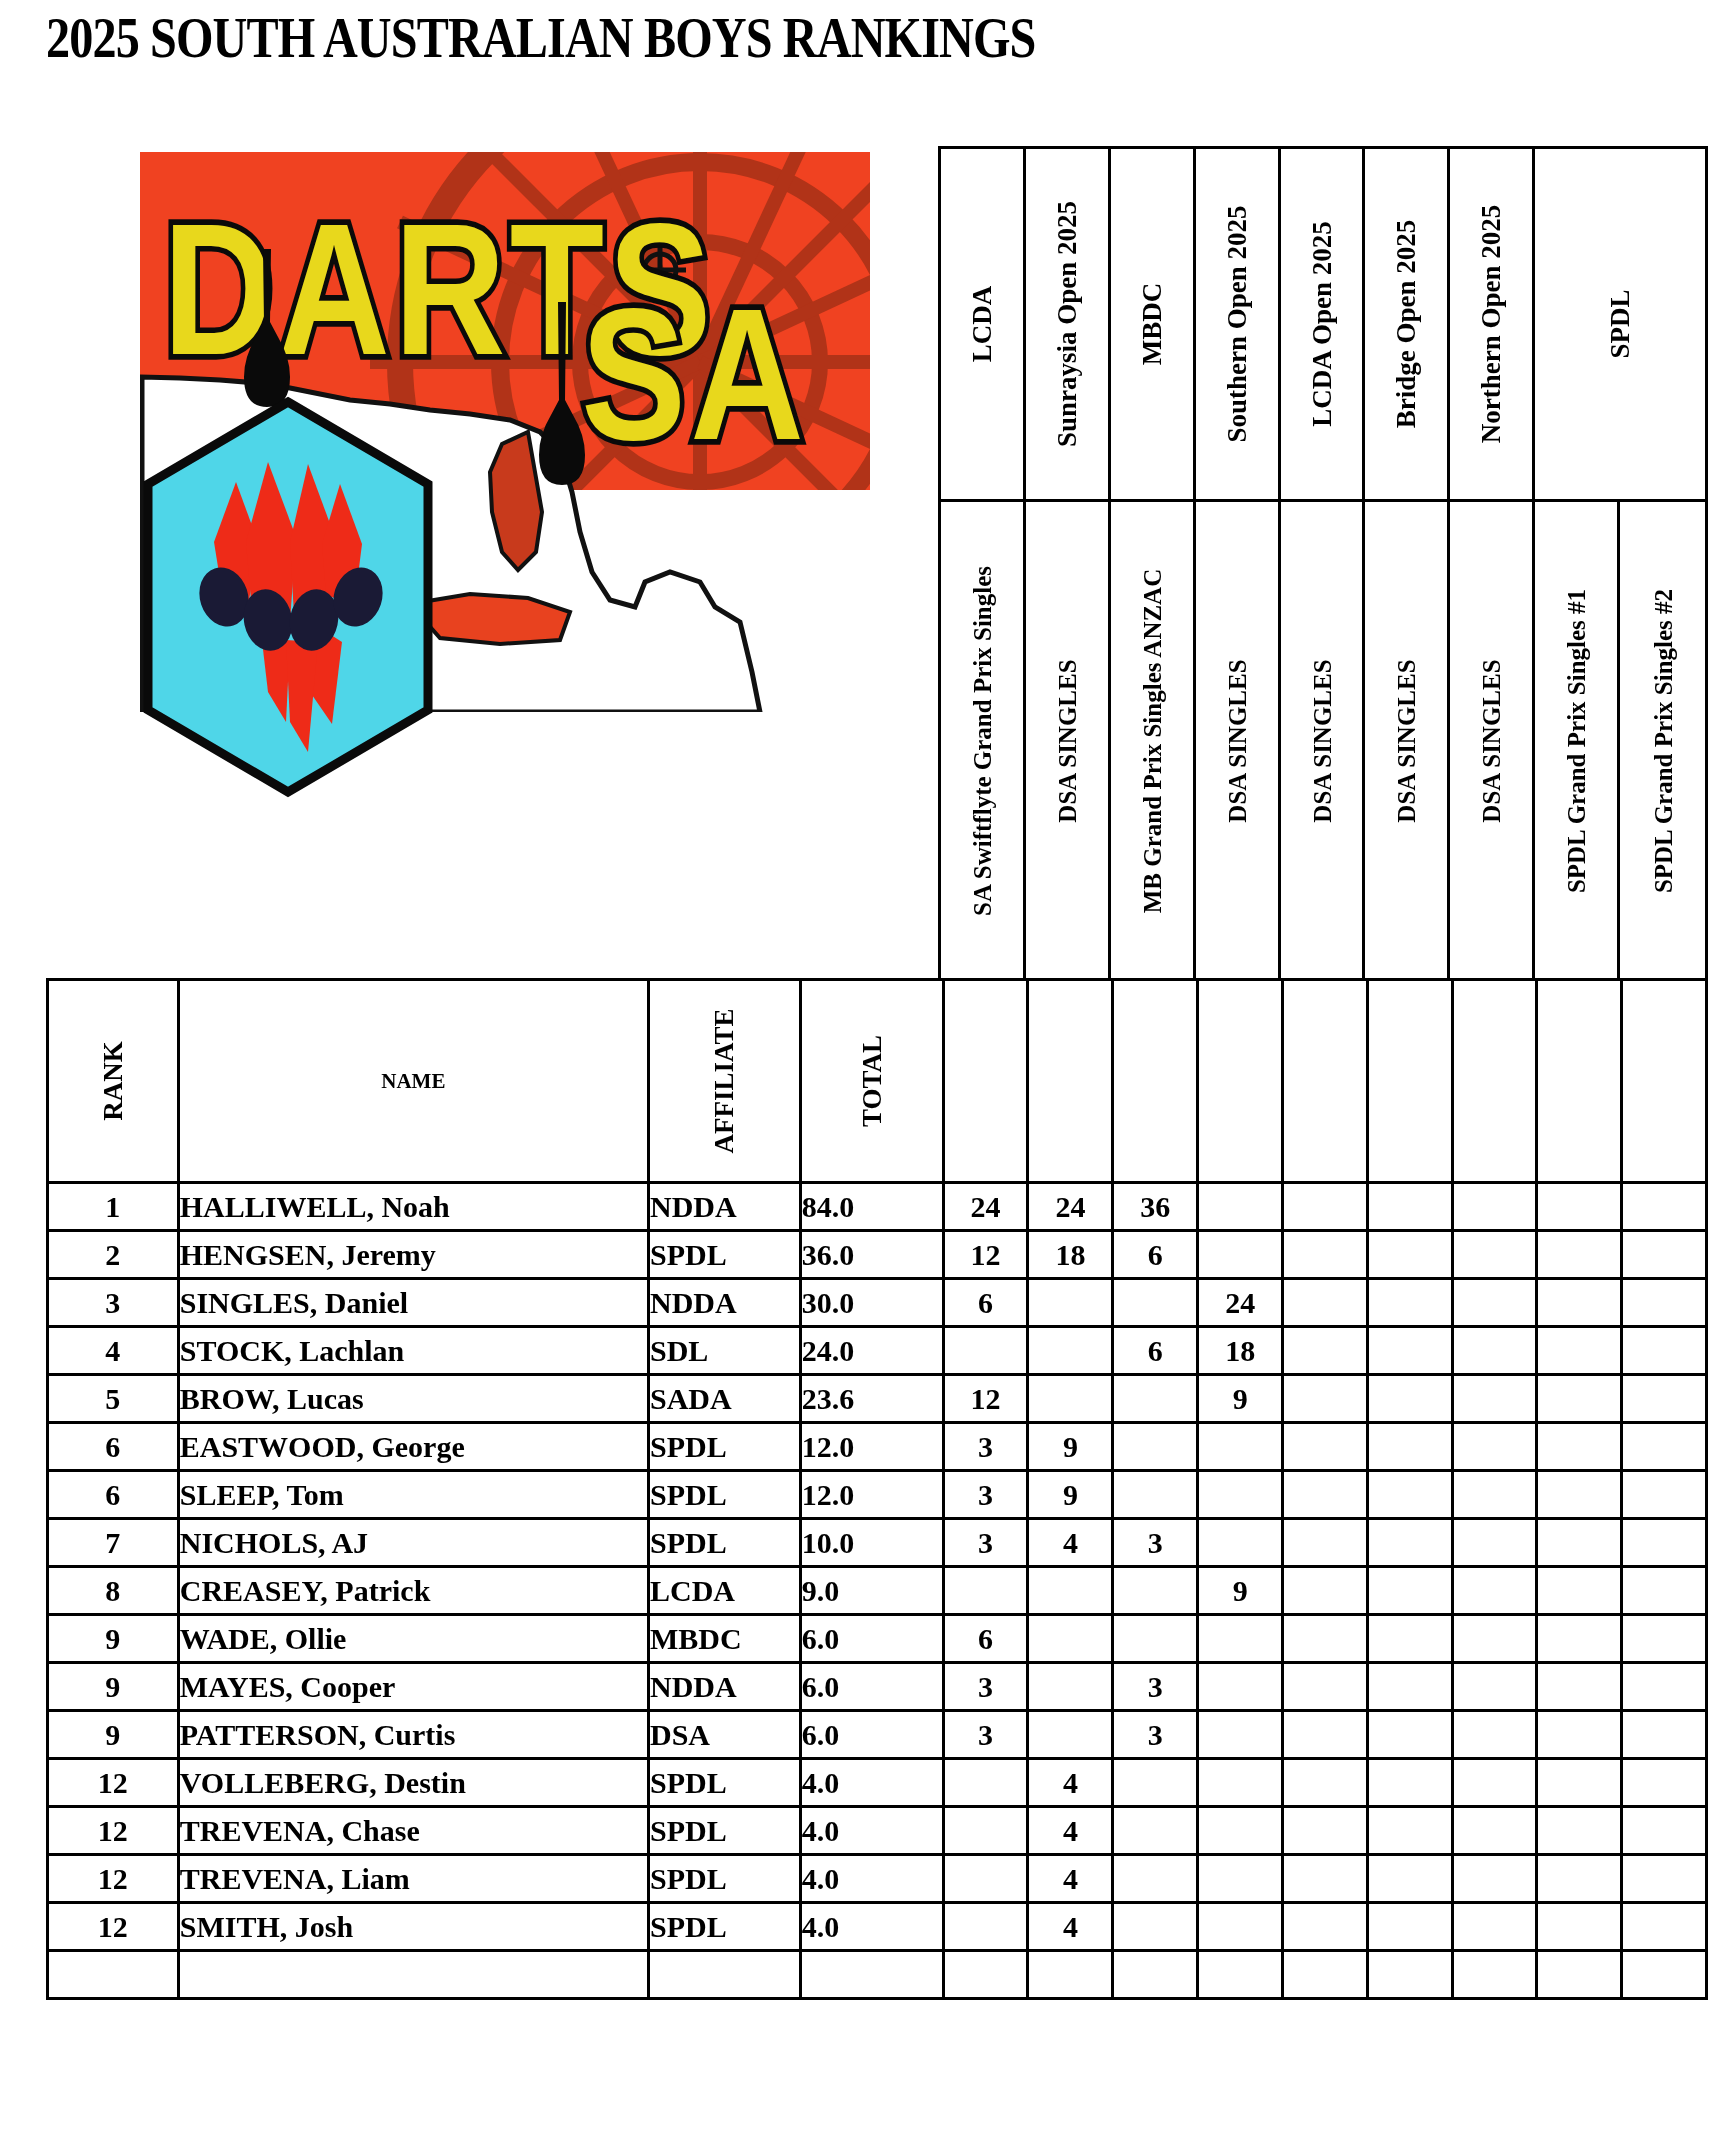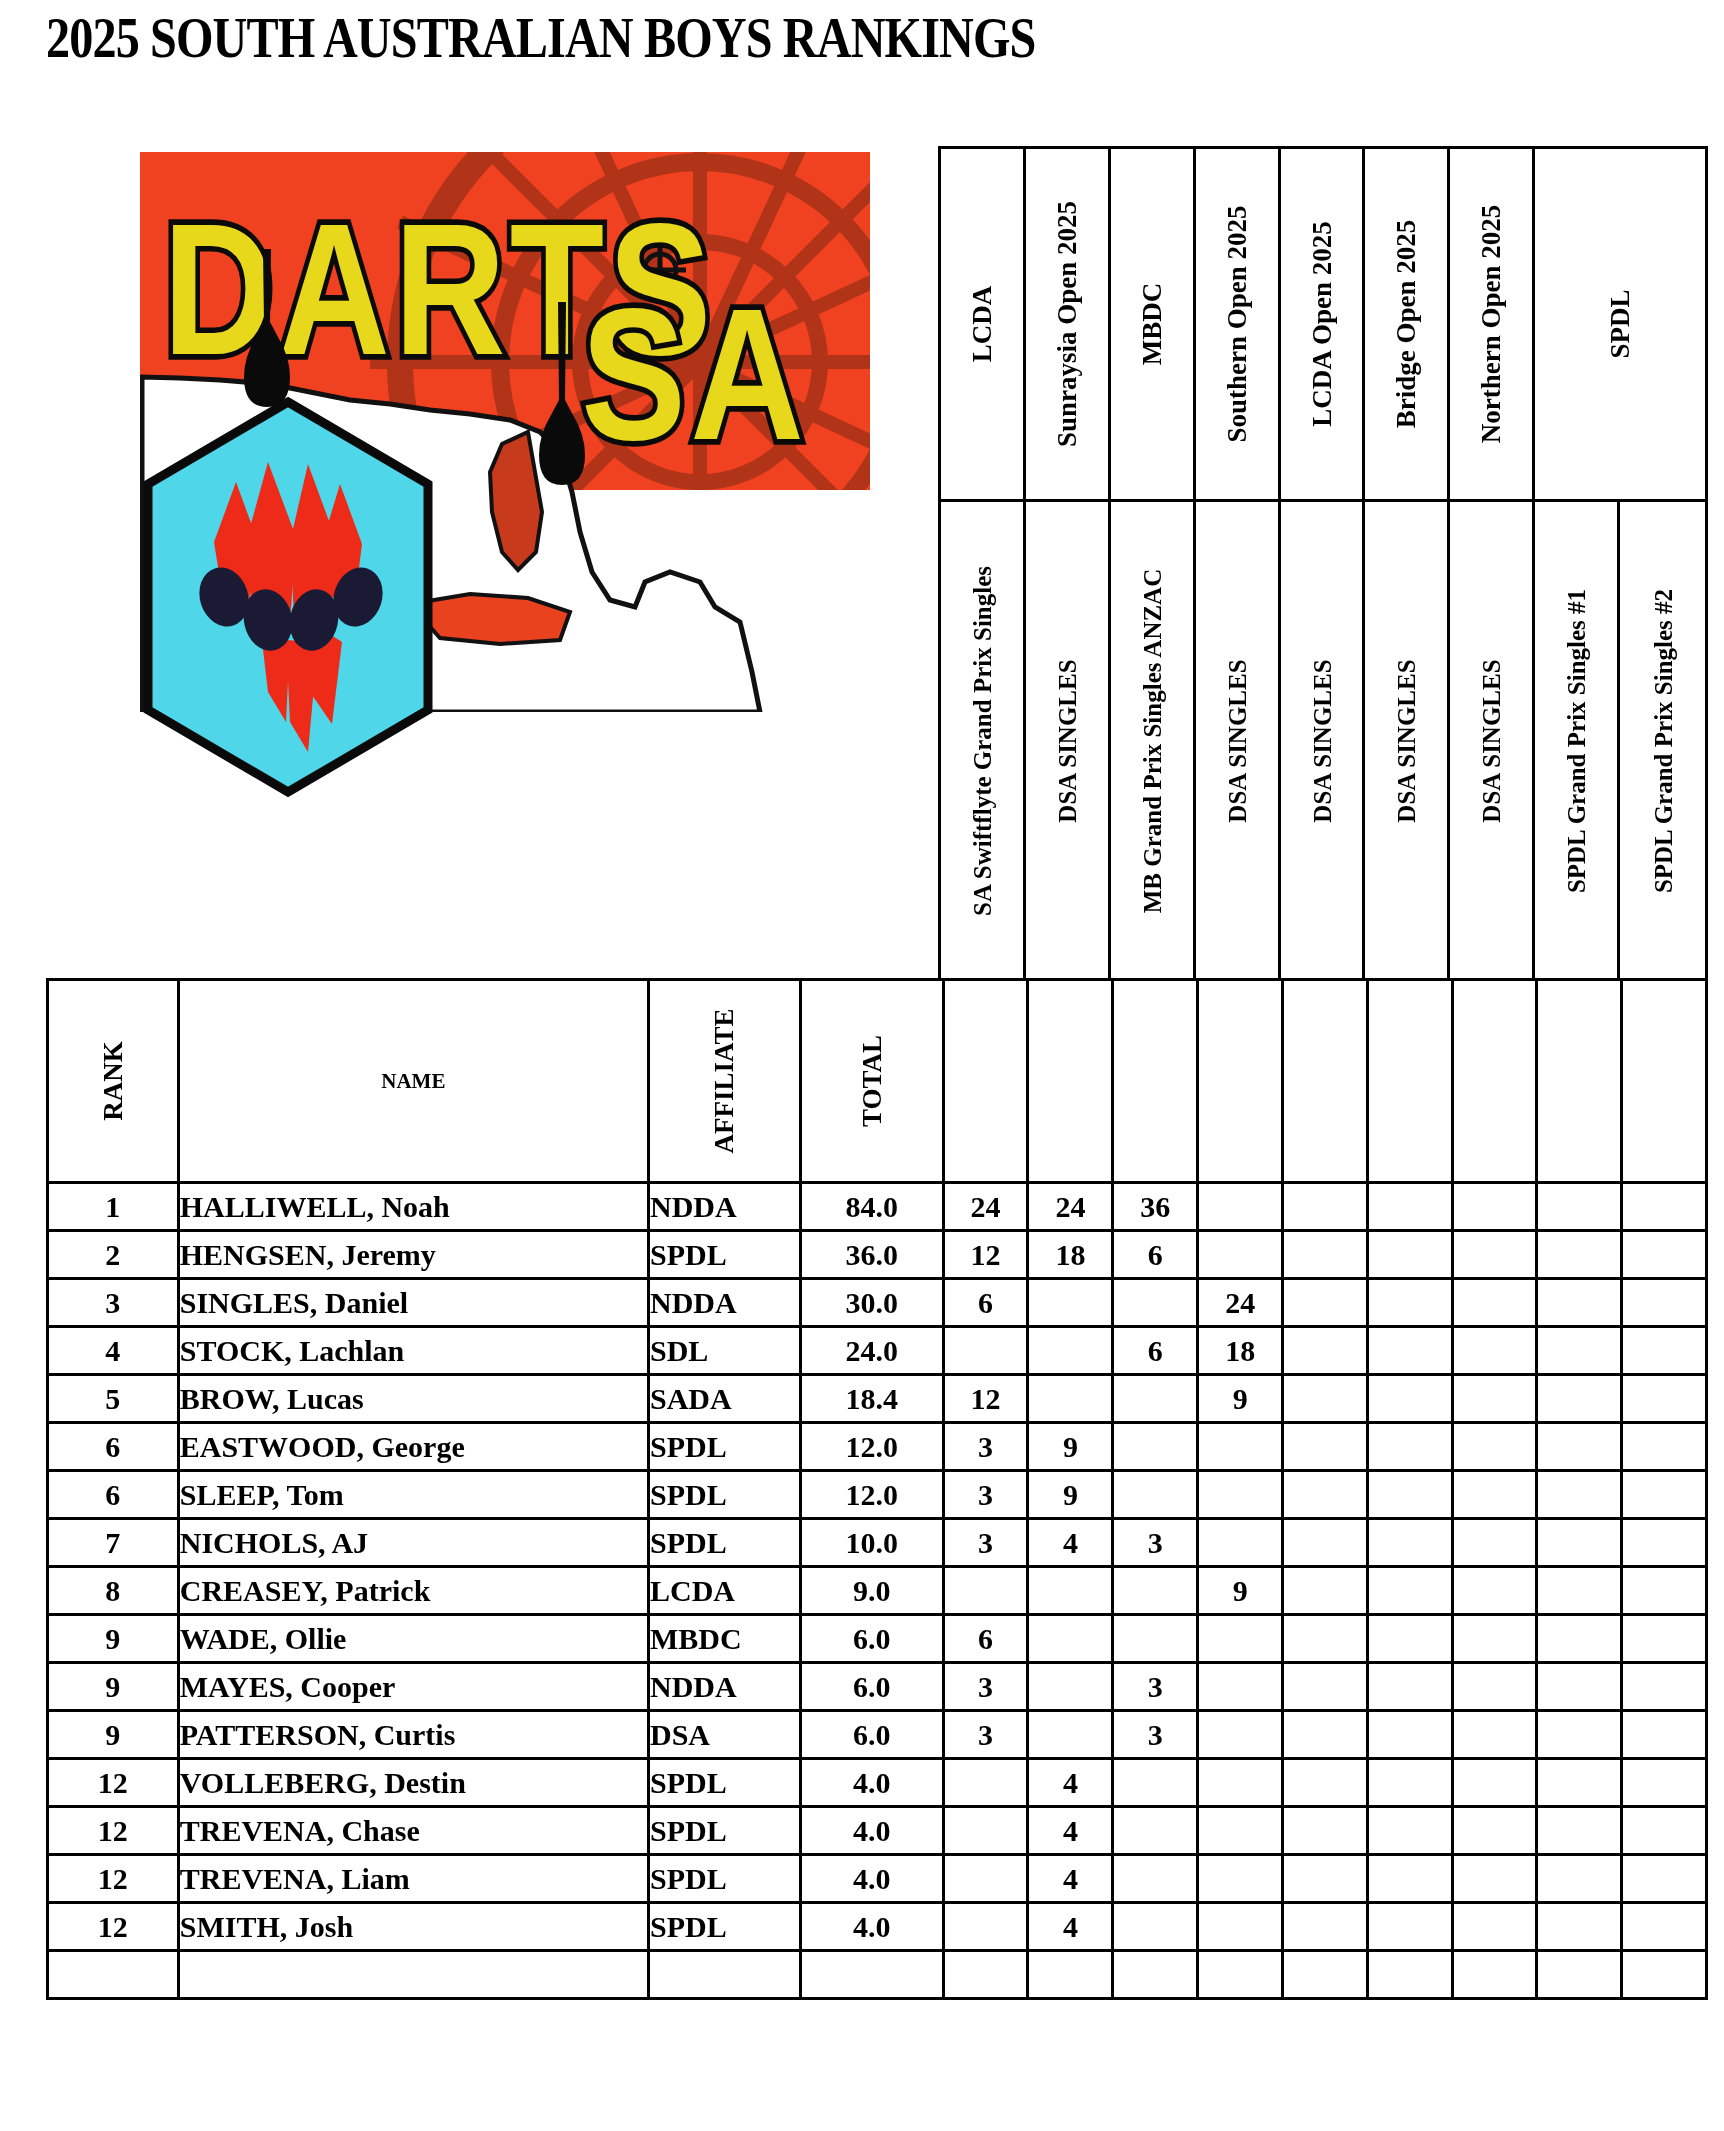--- a/index.html
+++ b/index.html
@@ -111,21 +111,21 @@
   tbody td {
     font-weight:bold;
     font-size:30px;
     font-family:"Liberation Serif", serif;
     line-height:1;
     height:48px;
   }
   td.rank   { text-align:center; }
   td.name   { text-align:left; padding-left:12px; }
   td.aff    { }
-  td.total  { text-align:center; }
+  td.total  { }
   td.score  { text-align:center; }
   tbody tr.empty td { height:46px; }
 </style>
 </head>
 <body>
 
 <div id="title">2025 SOUTH AUSTRALIAN BOYS RANKINGS</div>
 
 <div id="logo">
   <div id="logo-bg">
@@ -377,21 +377,21 @@
         <td class="score"></td>
         <td class="score"></td>
         <td class="score"></td>
         <td class="score"></td>
         <td class="score"></td>
       </tr>
       <tr>
         <td class="rank">5</td>
         <td class="name">BROW, Lucas</td>
         <td class="aff">SADA</td>
-        <td class="total">18.4</td>
+        <td class="total">23.6</td>
         <td class="score">12</td>
         <td class="score"></td>
         <td class="score"></td>
         <td class="score">9</td>
         <td class="score"></td>
         <td class="score"></td>
         <td class="score"></td>
         <td class="score"></td>
         <td class="score"></td>
       </tr>

